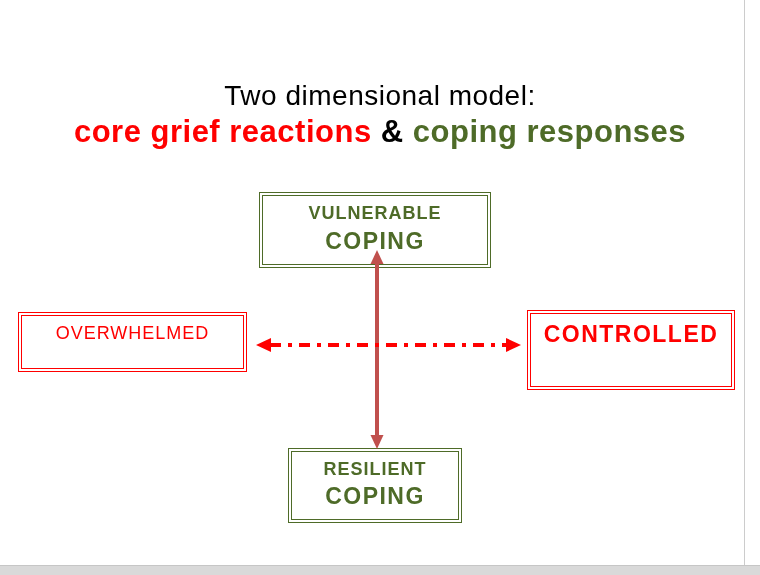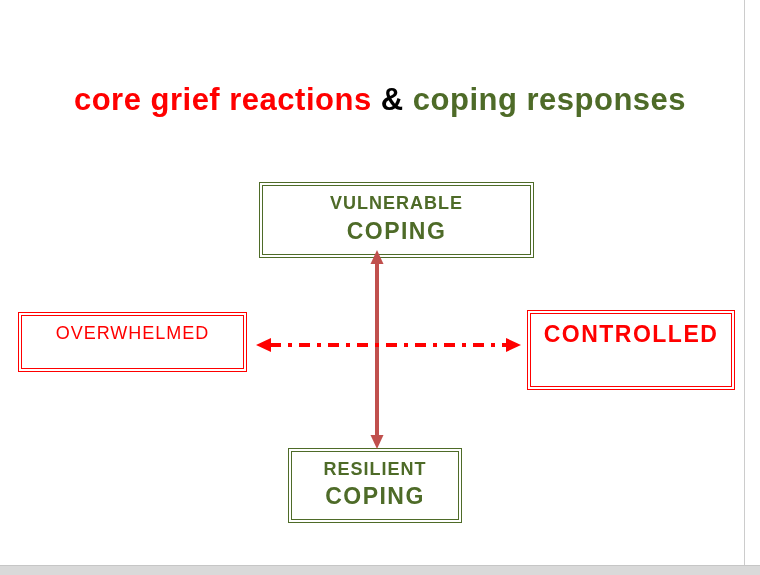--- a/index.html
+++ b/index.html
@@ -32,21 +32,21 @@
   .box.green .inner{border:1px solid var(--dark-green);}
   .box.red{border:1px solid var(--bright-red);}
   .box.red .inner{border:1px solid var(--bright-red);}
   .box .l1{font-size:18px;letter-spacing:1px;}
   .box .l2{font-size:23px;font-weight:700;letter-spacing:1.5px;}
   .box.green .l1{color:var(--dark-green);font-weight:700;}
   .box.green .l2{color:var(--dark-green);}
   .box.red .l1{color:var(--bright-red);font-weight:400;}
   .box.red .l2{color:var(--bright-red);}
 
-  .box-top{left:259px;top:182px;width:275px;height:76px;}
+  .box-top{left:259px;top:192px;width:232px;height:76px;}
   .box-left{left:18px;top:312px;width:229px;height:60px;}
   .box-right{left:527px;top:310px;width:208px;height:80px;}
   .box-bottom{left:288px;top:448px;width:174px;height:75px;}
 
   
   svg.arrows{position:absolute;left:0;top:0;width:760px;height:575px;pointer-events:none;}
   .v-stroke{stroke:var(--muted-red);}
   .v-fill{fill:var(--muted-red);}
   .h-stroke{stroke:var(--bright-red);}
   .h-fill{fill:var(--bright-red);}
@@ -56,20 +56,21 @@
     background:var(--window-edge);}
   .bottom-bar{position:absolute;left:0;top:565px;width:760px;height:10px;
     background:var(--bottom-bar);border-top:1px solid #c6c6c6;}
 </style>
 </head>
 <body>
 
 <div class="stage">
 
   <div class="title">
+    <div class="t1">Two dimensional model:</div>
     <div class="t2"><span class="red">core grief reactions</span><span class="blk"> &amp; </span><span class="grn">coping responses</span></div>
   </div>
 
   <div class="box green box-top">
     <div class="inner">
       <div class="l1">VULNERABLE</div>
       <div class="l2">COPING</div>
     </div>
   </div>
 

